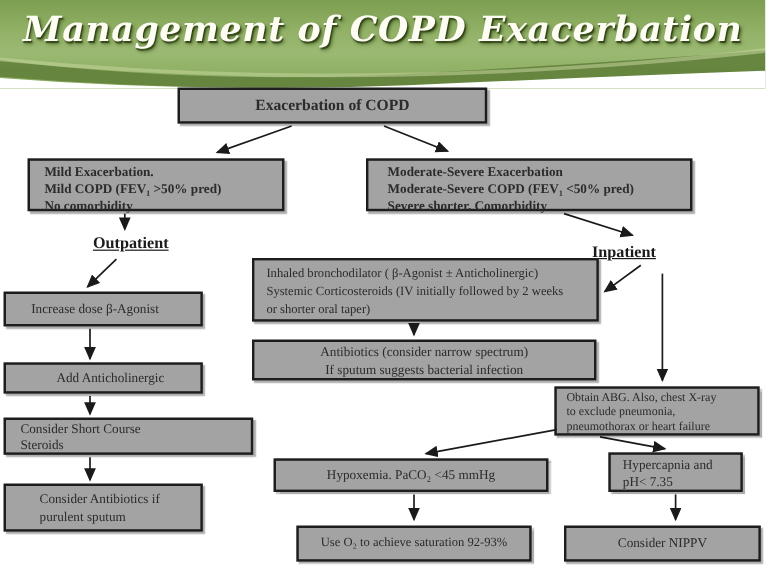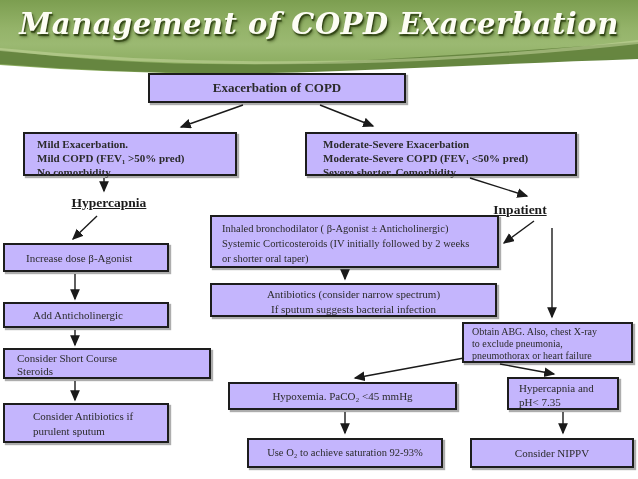--- a/index.html
+++ b/index.html
@@ -16,40 +16,40 @@
   #title{
     position:absolute;left:0;top:7px;width:638px;text-align:center;
     font-family:"DejaVu Serif","Liberation Serif",serif;
     font-weight:bold;font-style:italic;font-size:29px;letter-spacing:0.5px;
     color:#fdfdf4;
     text-shadow:1px 2px 1px rgba(43,62,16,0.9),2px 3px 3px rgba(43,62,16,0.55);
     white-space:nowrap;
   }
   
   .node{
-    position:absolute;background:#c4b5fd;border:2px solid #1d1d1d;
+    position:absolute;background:#a3a3a3;border:2px solid #1d1d1d;
     box-shadow:2px 2px 1px rgba(105,105,105,0.55);
     font-size:11px;line-height:14px;color:#2b2b2b;box-sizing:border-box;
   }
   .node .ln{white-space:nowrap;}
   .bold{font-weight:bold;}
   .center{text-align:center;}
   .vcenter{display:flex;flex-direction:column;justify-content:center;}
   .heading{
     position:absolute;font-weight:bold;font-size:13.5px;color:#1b1b1b;
     text-decoration:underline;text-align:center;
   }
   #arrows{position:absolute;left:0;top:0;pointer-events:none;}
 
   
   #n-root       {left:148px;top:73px; width:258px;height:30px;font-size:13px;}
   #n-mild       {left:23px; top:132px;width:214px;height:44px;padding:3px 4px 0 12px;}
   #n-modsev     {left:305px;top:132px;width:272px;height:44px;padding:3px 4px 0 16px;}
   #n-increase   {left:3px;  top:243px;width:166px;height:29px;padding-left:21px;}
-  #n-add        {left:3px;  top:302px;width:166px;height:26px;padding-left:28px;}
+  #n-add        {left:3px;  top:302px;width:166px;height:26px;padding-left:42px;}
   #n-steroids   {left:3px;  top:348px;width:208px;height:31px;padding:2px 0 0 12px;line-height:13px;}
   #n-considabx  {left:3px;  top:403px;width:166px;height:40px;padding:4px 0 0 28px;line-height:15px;}
   #n-inhaled    {left:210px;top:215px;width:289px;height:53px;padding:4px 0 0 10px;font-size:10.5px;line-height:15px;}
   #n-abx        {left:210px;top:283px;width:287px;height:34px;padding-top:2px;line-height:15px;}
   #n-abg        {left:462px;top:322px;width:171px;height:41px;padding:2px 14px 0 8px;font-size:10px;line-height:12px;}
   #n-hypoxemia  {left:228px;top:382px;width:229px;height:28px;}
   #n-hypercapnia{left:507px;top:377px;width:112px;height:33px;padding:2px 0 0 10px;line-height:14px;}
   #n-useo2      {left:247px;top:438px;width:196px;height:30px;font-size:10.5px;}
   #n-nippv      {left:470px;top:438px;width:164px;height:30px;}
   #h-outpatient {left:59px; top:195px;width:100px;}
@@ -78,21 +78,21 @@
     <div class="ln">Mild COPD (FEV₁ &gt;50% pred)</div>
     <div class="ln">No comorbidity</div>
   </div>
 
   <div class="node bold" id="n-modsev">
     <div class="ln">Moderate-Severe Exacerbation</div>
     <div class="ln">Moderate-Severe COPD  (FEV₁ &lt;50% pred)</div>
     <div class="ln">Severe shorter. Comorbidity</div>
   </div>
 
-  <div class="heading" id="h-outpatient">Hypercapnia</div>
+  <div class="heading" id="h-outpatient">Outpatient</div>
   <div class="heading" id="h-inpatient">Inpatient</div>
 
   <div class="node vcenter" id="n-increase">
     <div class="ln">Increase dose β-Agonist</div>
   </div>
 
   <div class="node vcenter" id="n-add">
     <div class="ln">Add Anticholinergic</div>
   </div>
 

